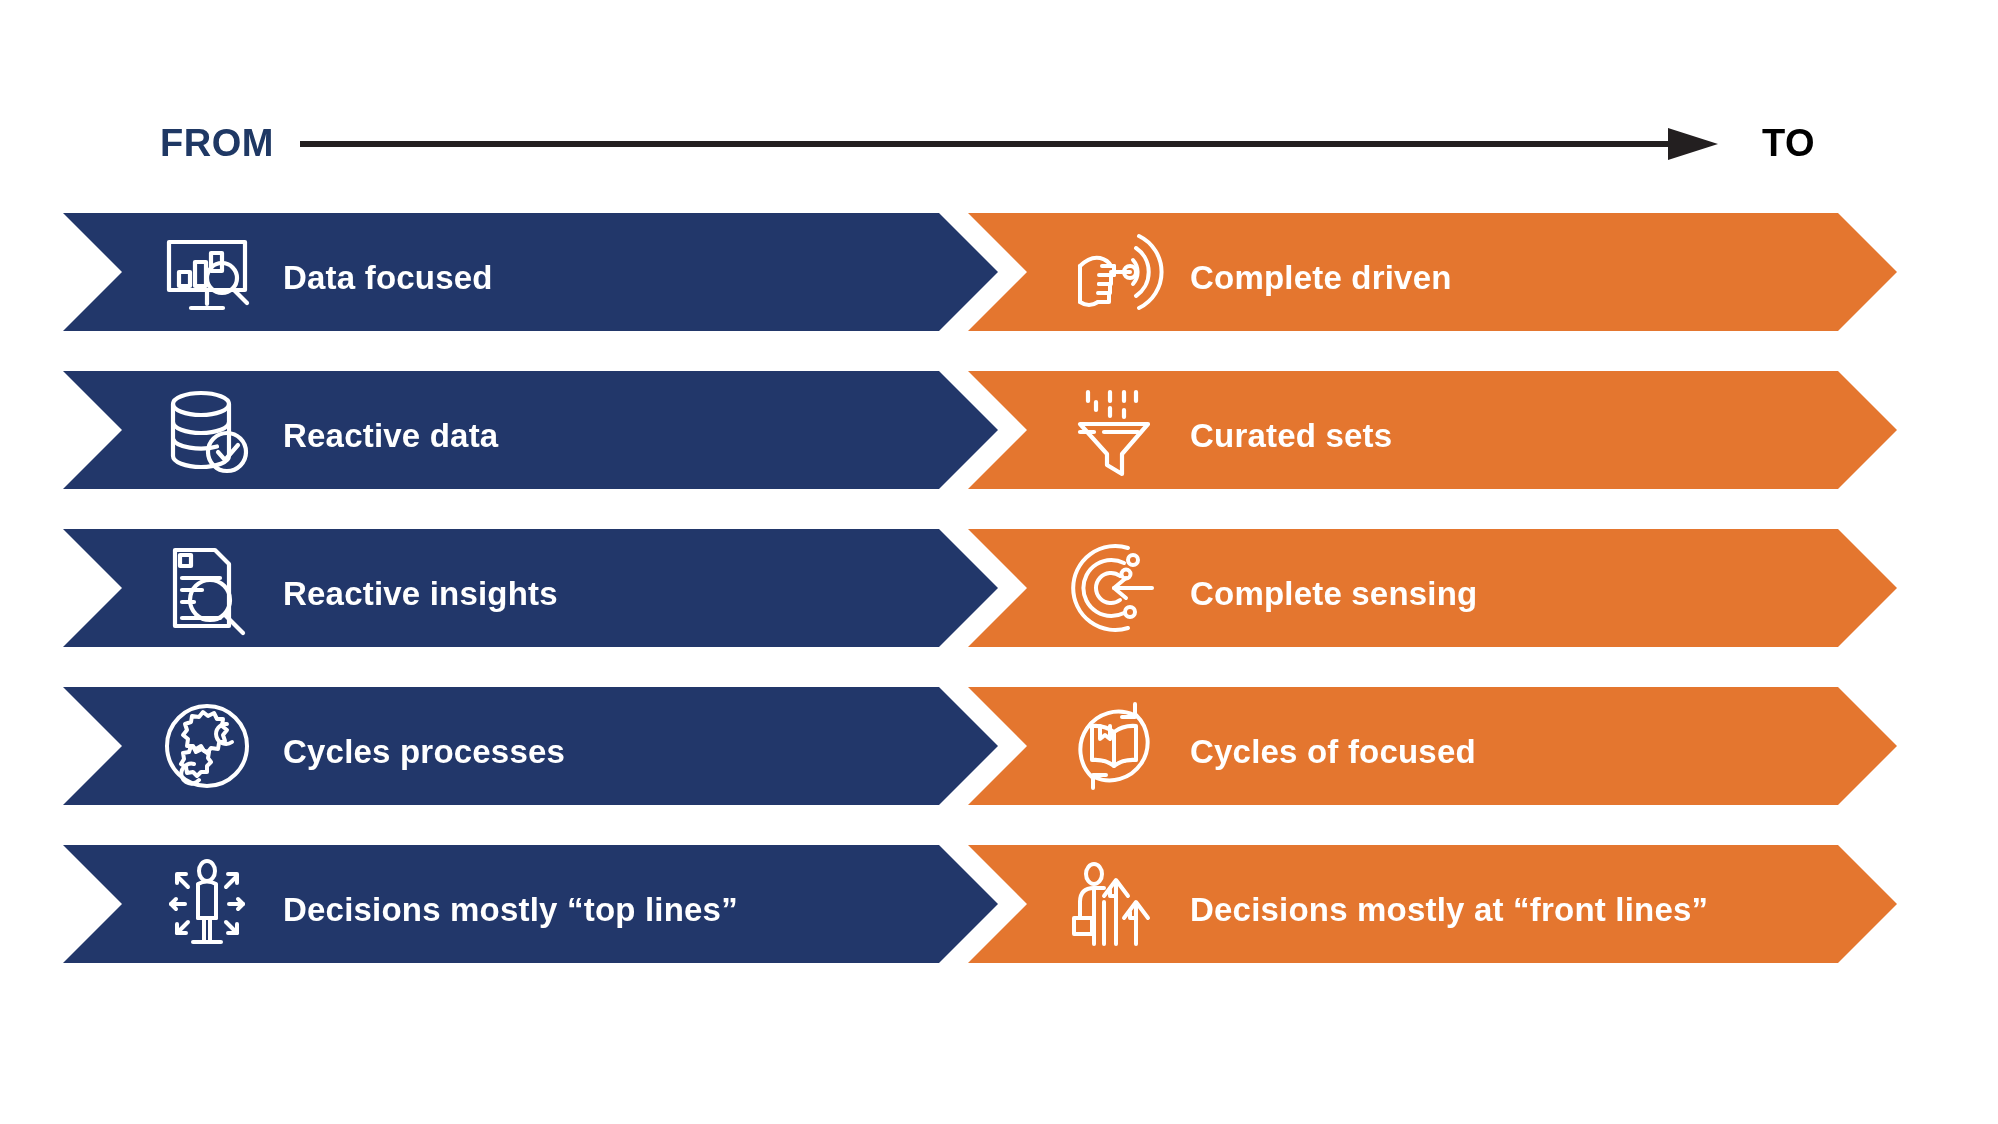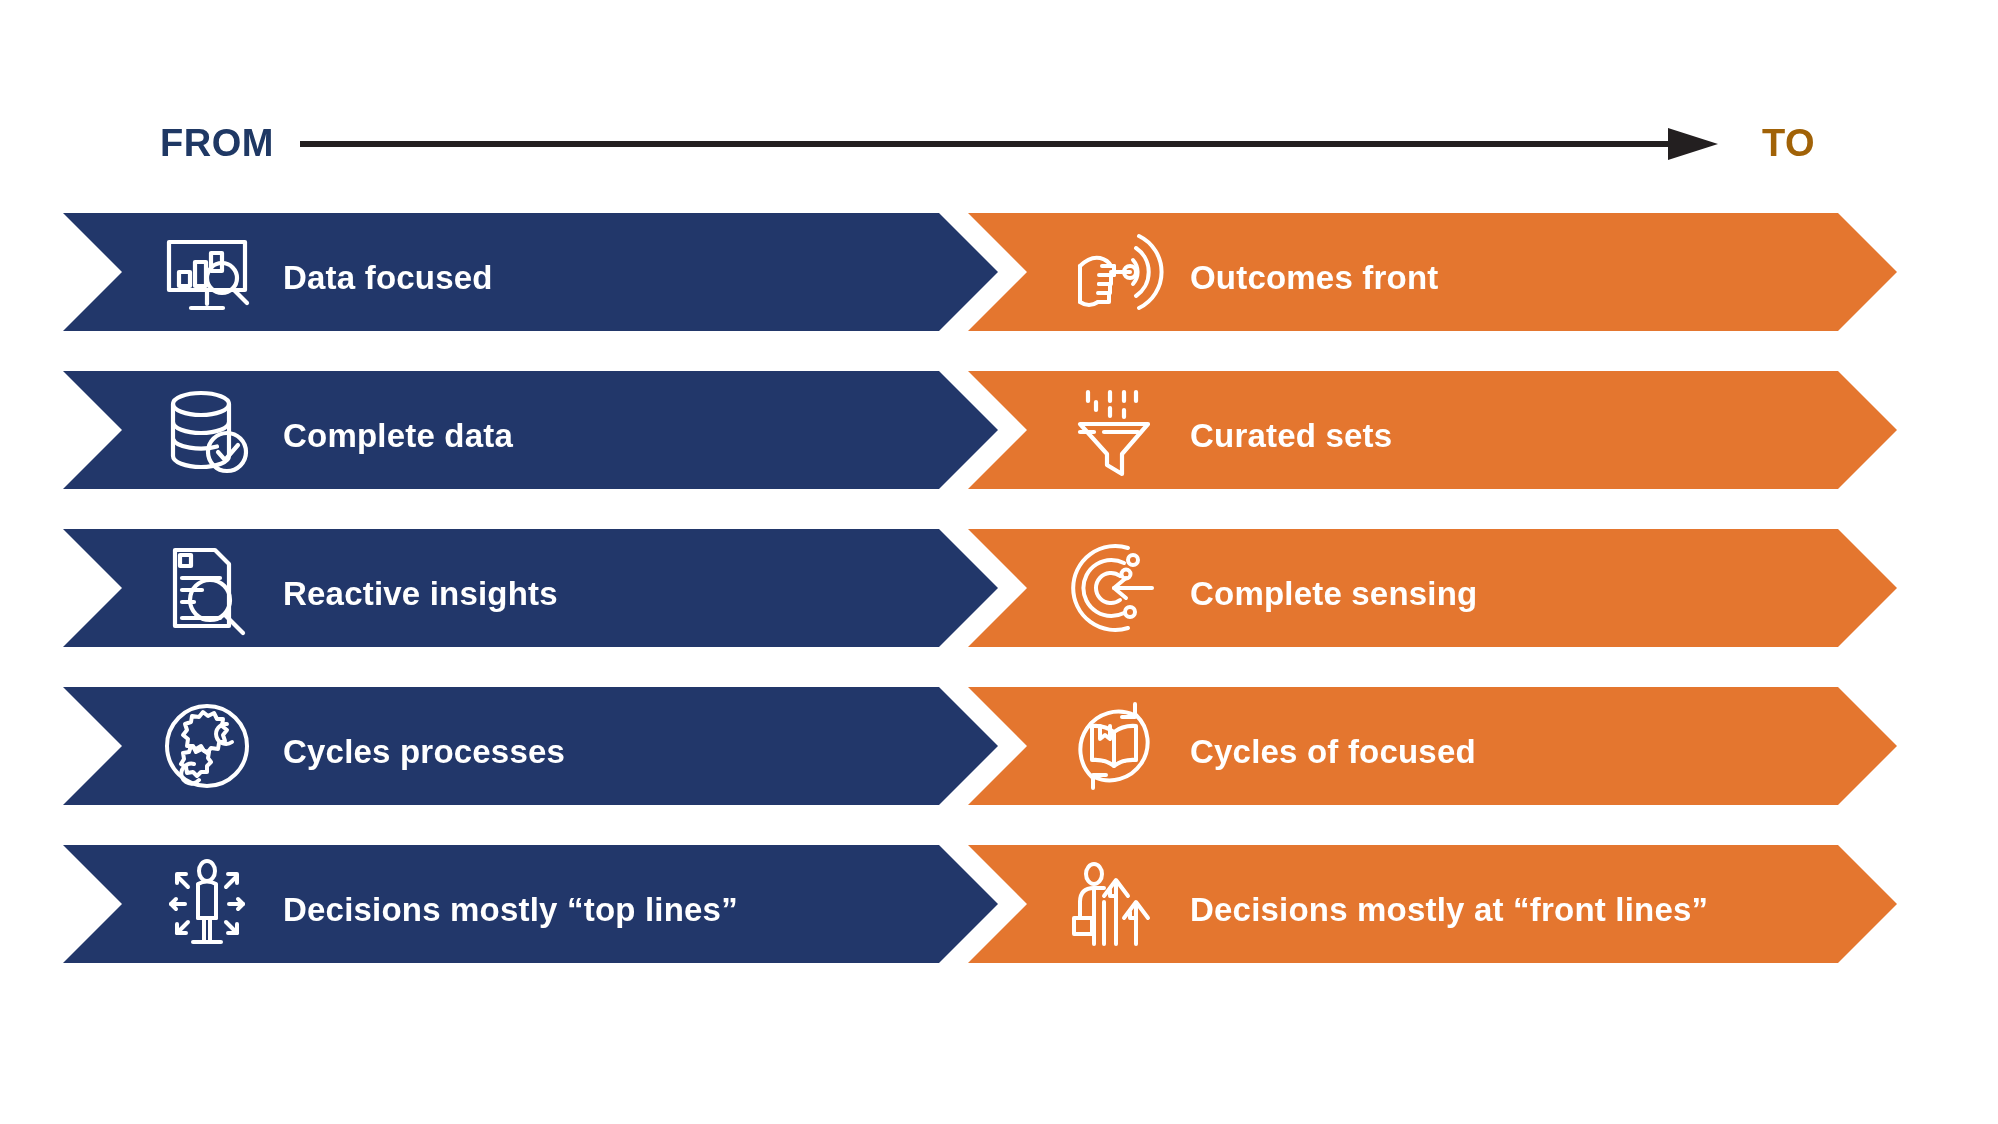--- a/index.html
+++ b/index.html
@@ -33,21 +33,21 @@
     color: #1F3864;
     line-height: 1;
   }
   #to-label {
     position: absolute;
     left: 1762px;
     top: 124px;
     font-size: 38px;
     font-weight: bold;
     letter-spacing: 0.5px;
-    color: #a16207;
+    color: #000000;
     line-height: 1;
   }
   #arrow-wrap {
     position: absolute;
     left: 300px;
     top: 126px;
     width: 1420px;
     height: 36px;
   }
 
@@ -155,38 +155,38 @@
           <path d="M66 50 H47"></path>
           <path d="M16 44 q10 -10 20 -8 q8 2 11 8 h3 v9 h-9"></path>
           <path d="M38 44 h12 v9 h-12"></path>
           <path d="M35 53 h12 v9 h-12"></path>
           <path d="M35 62 h11 v9 h-11"></path>
           <path d="M34 71 h11 v9 h-11"></path>
           <path d="M16 80 q9 6 18 0"></path>
           <path d="M16 44 v36"></path>
         </svg>
       </div>
-      <div class="chev-label">Outcomes front</div>
+      <div class="chev-label">Complete driven</div>
     </div>
   </div>
 
   <div class="row" style="top:371px;">
 
     <div class="chev chev-from">
       <div class="icon-slot">
         <svg width="100" height="100" viewBox="0 0 100 100" fill="none" stroke="#ffffff" stroke-width="4.2" stroke-linecap="round" stroke-linejoin="round">
           <ellipse cx="44" cy="24" rx="28" ry="11"></ellipse>
           <path d="M16 24 v52 a28 11 0 0 0 56 0 V24"></path>
           <path d="M16 42 a28 11 0 0 0 56 0"></path>
           <path d="M16 59 a28 11 0 0 0 44 7.5"></path>
           <circle cx="70" cy="72" r="19"></circle>
           <path d="M61 72 l7 8 l13 -15"></path>
         </svg>
       </div>
-      <div class="chev-label">Complete data</div>
+      <div class="chev-label">Reactive data</div>
     </div>
 
     <div class="chev chev-to">
       <div class="icon-slot">
         <svg width="100" height="100" viewBox="0 0 100 100" fill="none" stroke="#ffffff" stroke-width="4.2" stroke-linecap="round" stroke-linejoin="round">
           <path d="M24 12 v9"></path>
           <path d="M32 22 v8"></path>
           <path d="M46 12 v9"></path>
           <path d="M60 12 v9"></path>
           <path d="M72 12 v9"></path>

